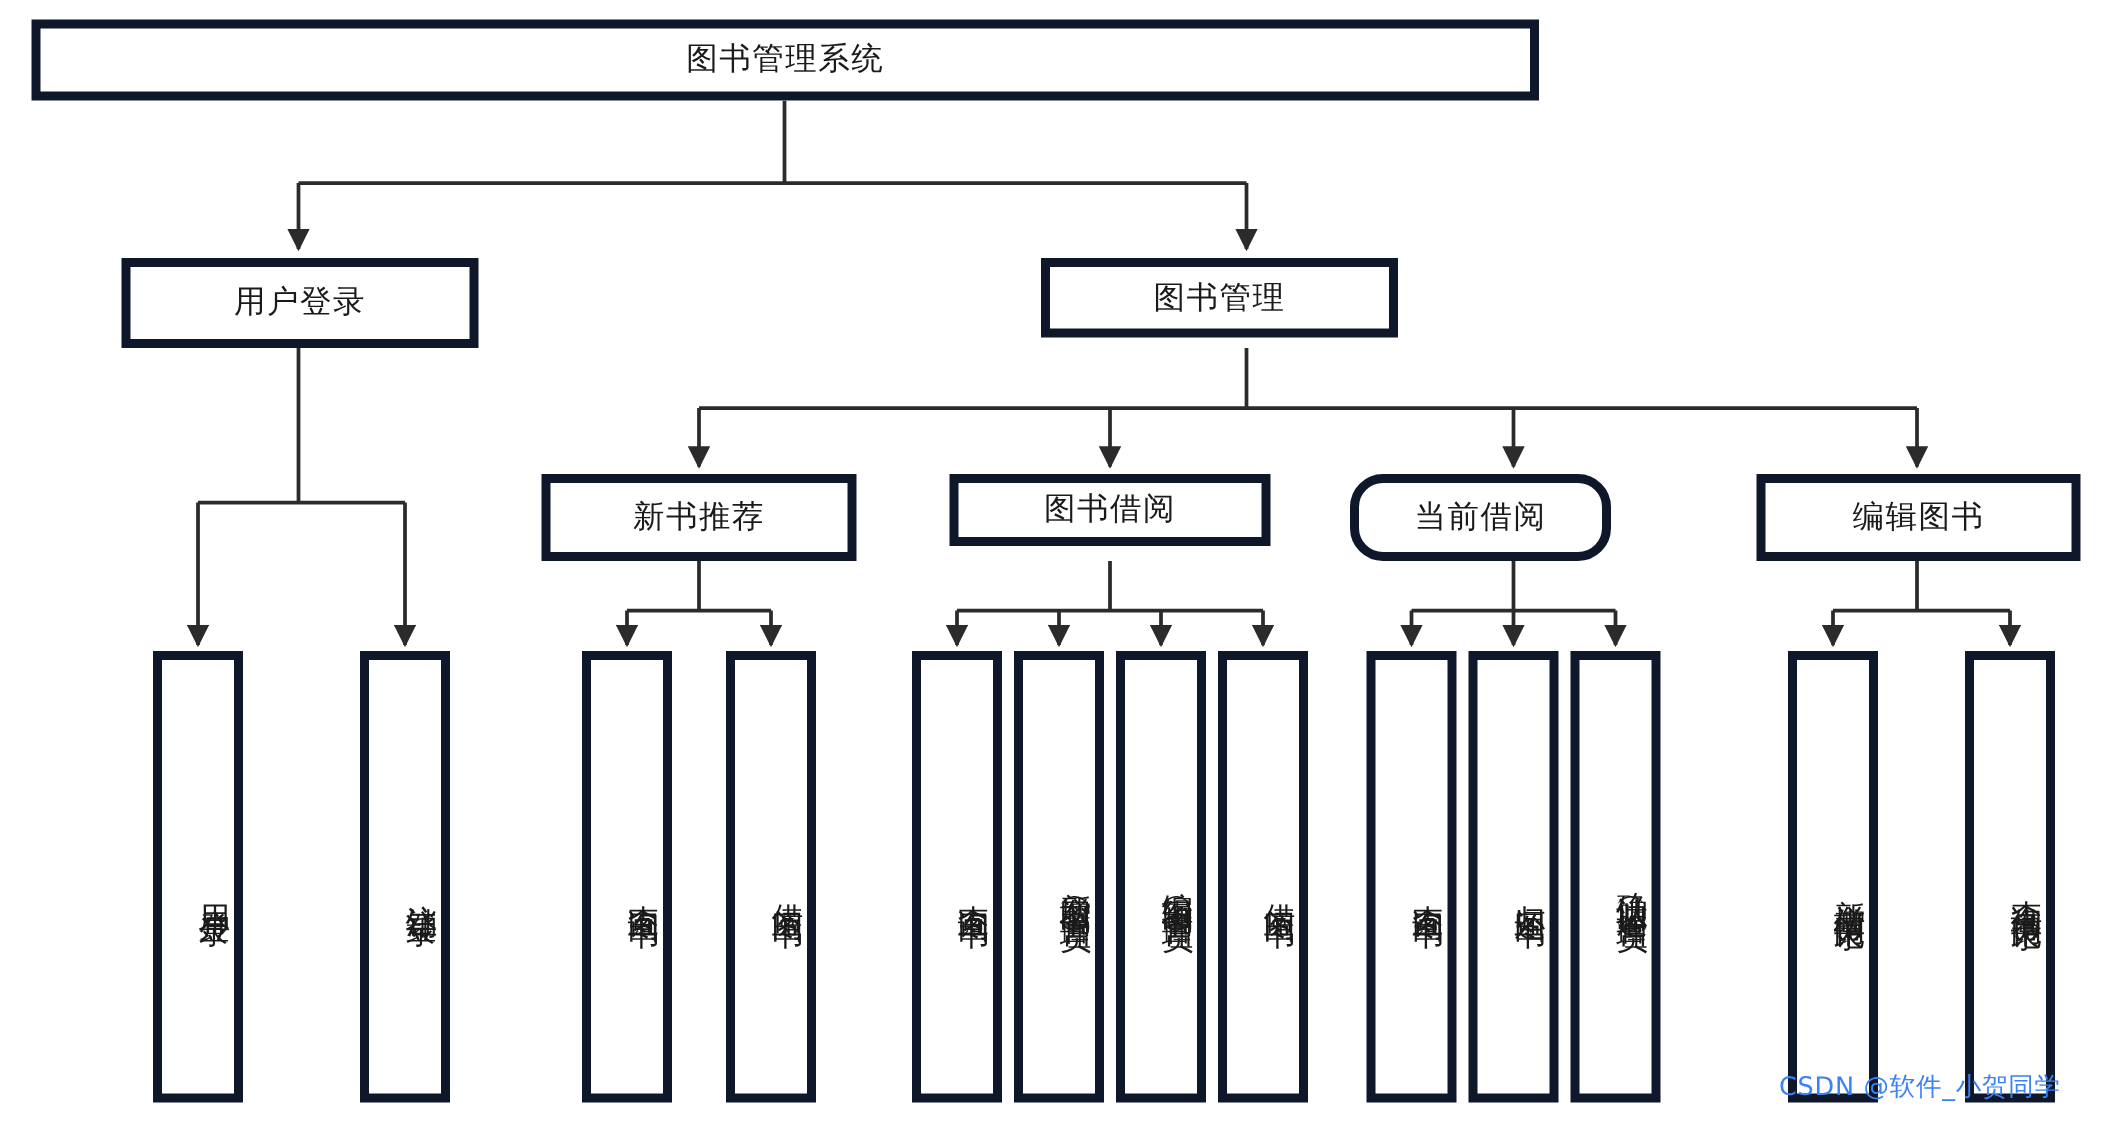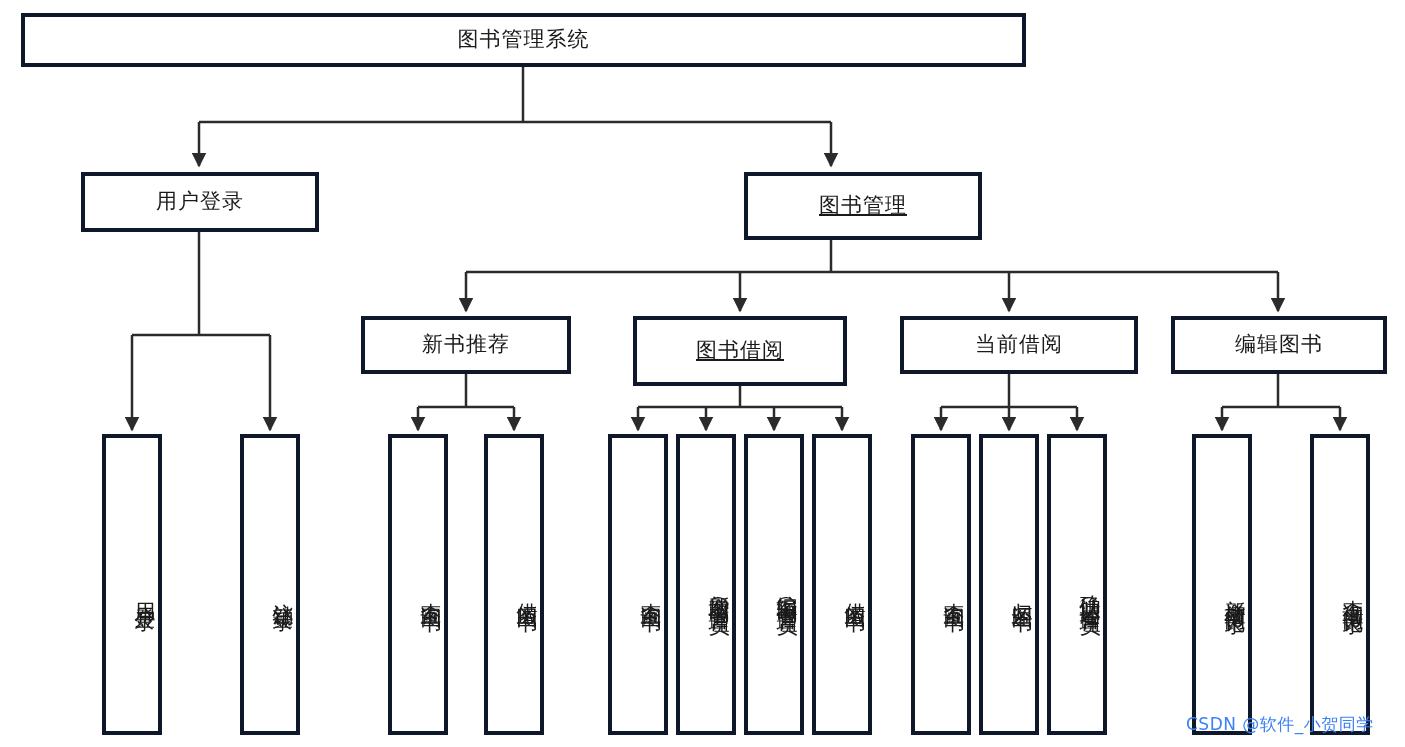--- a/index.html
+++ b/index.html
@@ -22,21 +22,21 @@
     position: absolute;
     left: 0;
     top: 0;
     width: 1405px;
     height: 747px;
   }
   .node {
     position: absolute;
     box-sizing: border-box;
     background: #ffffff;
-    border: 4px solid #0f172a;
+    border: 6px solid #0f172a;
     display: flex;
     align-items: center;
     justify-content: center;
     color: #1a1a1a;
   }
   .node.horiz {
     font-size: 21px;
     letter-spacing: 1px;
     line-height: 1.2;
     text-align: center;
@@ -123,31 +123,31 @@
     </g>
   </svg>
 
   <div class="node horiz" style="left:21px; top:13px; width:1005px; height:54px;">
     <span>图书管理系统</span>
   </div>
 
   <div class="node horiz" style="left:81px; top:172px; width:238px; height:60px;">
     <span>用户登录</span>
   </div>
-  <div class="node horiz" style="left:744px; top:172px; width:238px; height:68px;text-decoration:underline;">
+  <div class="node horiz" style="left:694px; top:172px; width:238px; height:53px;">
     <span>图书管理</span>
   </div>
 
   <div class="node horiz" style="left:361px; top:316px; width:210px; height:58px;">
     <span>新书推荐</span>
   </div>
-  <div class="node horiz" style="left:633px; top:316px; width:214px; height:70px;text-decoration:underline;">
+  <div class="node horiz" style="left:633px; top:316px; width:214px; height:48px;">
     <span>图书借阅</span>
   </div>
-  <div class="node horiz" style="left:900px; top:316px; width:238px; height:58px;">
+  <div class="node horiz" style="left:900px; top:316px; width:174px; height:58px;border-radius:22px;">
     <span>当前借阅</span>
   </div>
   <div class="node horiz" style="left:1171px; top:316px; width:216px; height:58px;">
     <span>编辑图书</span>
   </div>
 
   <div class="node vert" style="left:102px; top:434px; width:60px; height:301px;">
     <span class="vlabel">用户登录</span>
   </div>
   <div class="node vert" style="left:240px; top:434px; width:60px; height:301px;">

